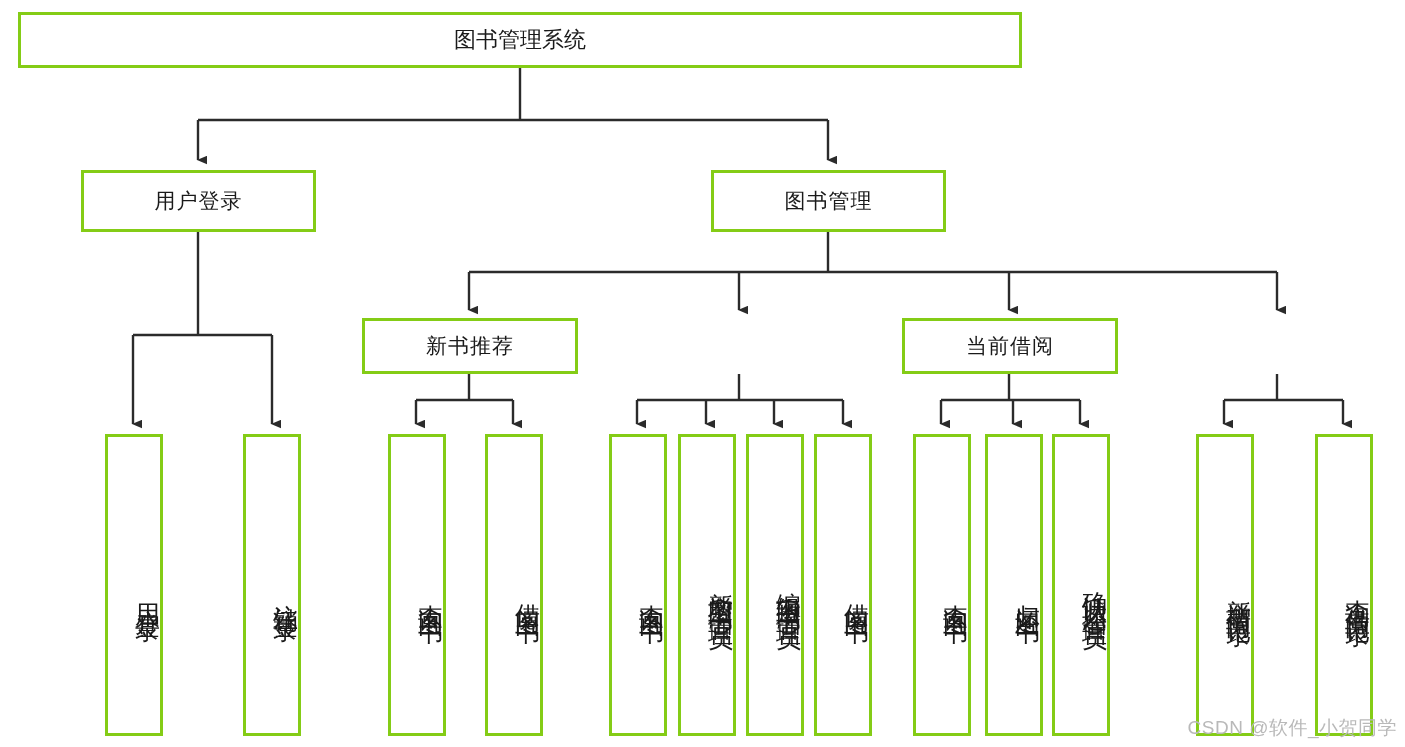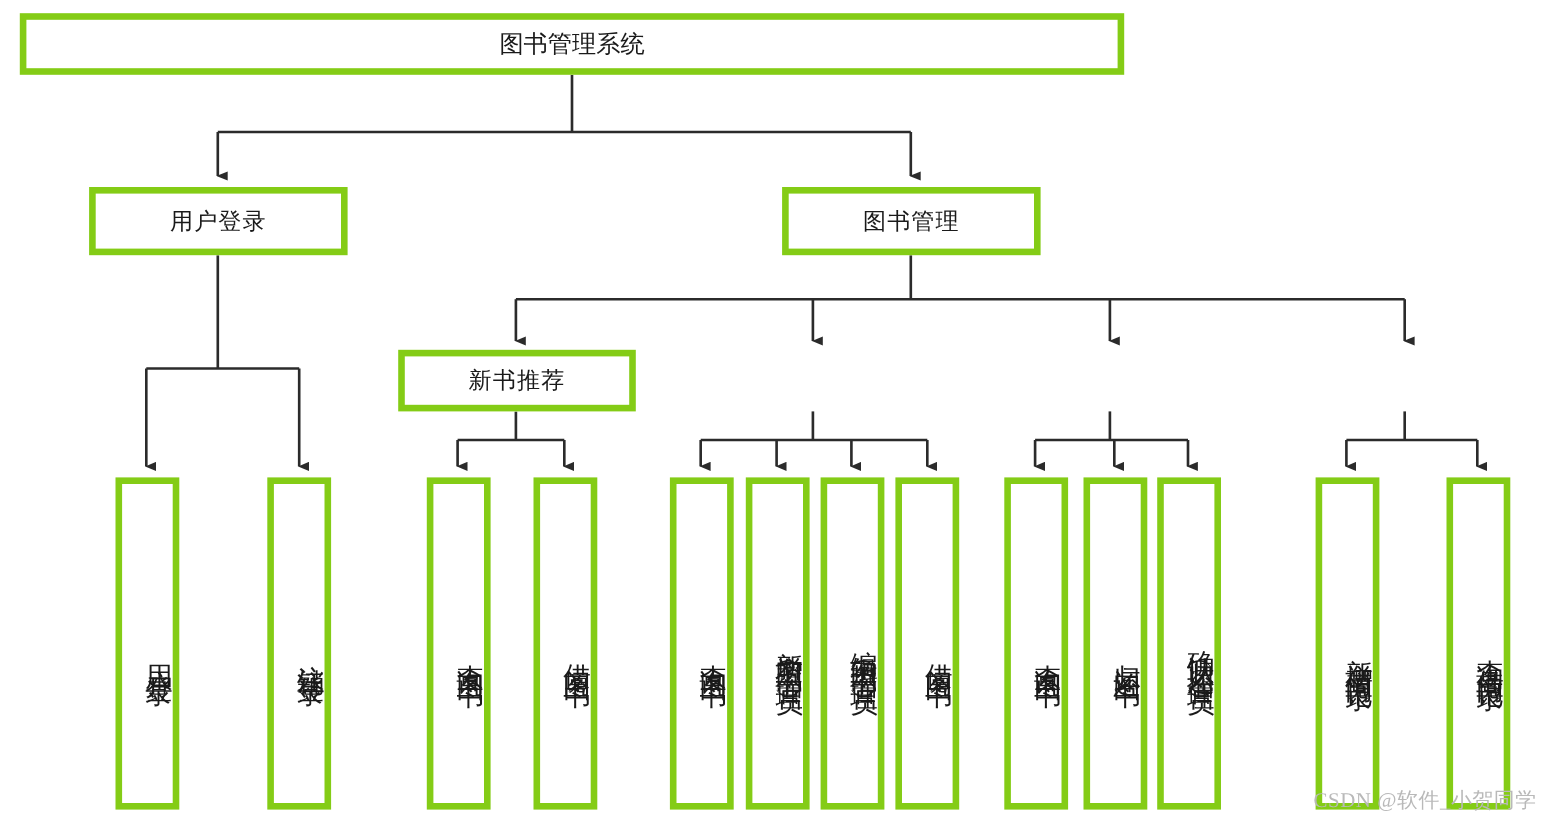--- a/index.html
+++ b/index.html
@@ -20,21 +20,21 @@
     position: absolute;
     left: 0;
     top: 0;
     width: 1405px;
     height: 747px;
     pointer-events: none;
   }
   .node {
     position: absolute;
     box-sizing: border-box;
-    border: 6px solid #84cc16;
+    border: 3px solid #84cc16;
     background: #ffffff;
     display: flex;
     align-items: center;
     justify-content: center;
     color: #1a1a1a;
   }
   .node.h {
     font-size: 21px;
     letter-spacing: 1px;
   }
@@ -56,21 +56,21 @@
     text-orientation: upright;
     white-space: nowrap;
   }
   .wm {
     position: absolute;
     right: 8px;
     bottom: 6px;
     font-size: 19px;
     color: #b9b9b9;
     letter-spacing: 0.5px;
-    font-family: Liberation Serif, serif;
+    font-family: Liberation Sans, sans-serif;
     user-select: none;
   }
 </style>
 </head>
 <body>
 
 <div id="canvas">
 
   <svg id="edges" viewBox="0 0 1405 747" xmlns="http://www.w3.org/2000/svg">
     <defs>
@@ -129,20 +129,23 @@
   <div class="node h" style="left:81px; top:170px; width:235px; height:62px;">
     <span>用户登录</span>
   </div>
   <div class="node h" style="left:711px; top:170px; width:235px; height:62px;">
     <span>图书管理</span>
   </div>
 
   <div class="node h" style="left:362px; top:318px; width:216px; height:56px;">
     <span>新书推荐</span>
   </div>
+  <div class="node h" style="left:902px; top:318px; width:216px; height:56px;">
+    <span>当前借阅</span>
+  </div>
 
   <div class="node v" style="left:105px; top:434px; width:58px; height:302px;">
     <span>用户登录</span>
   </div>
   <div class="node v" style="left:243px; top:434px; width:58px; height:302px;">
     <span>注销登录</span>
   </div>
 
   <div class="node v" style="left:388px; top:434px; width:58px; height:302px;">
     <span>查询图书</span>

